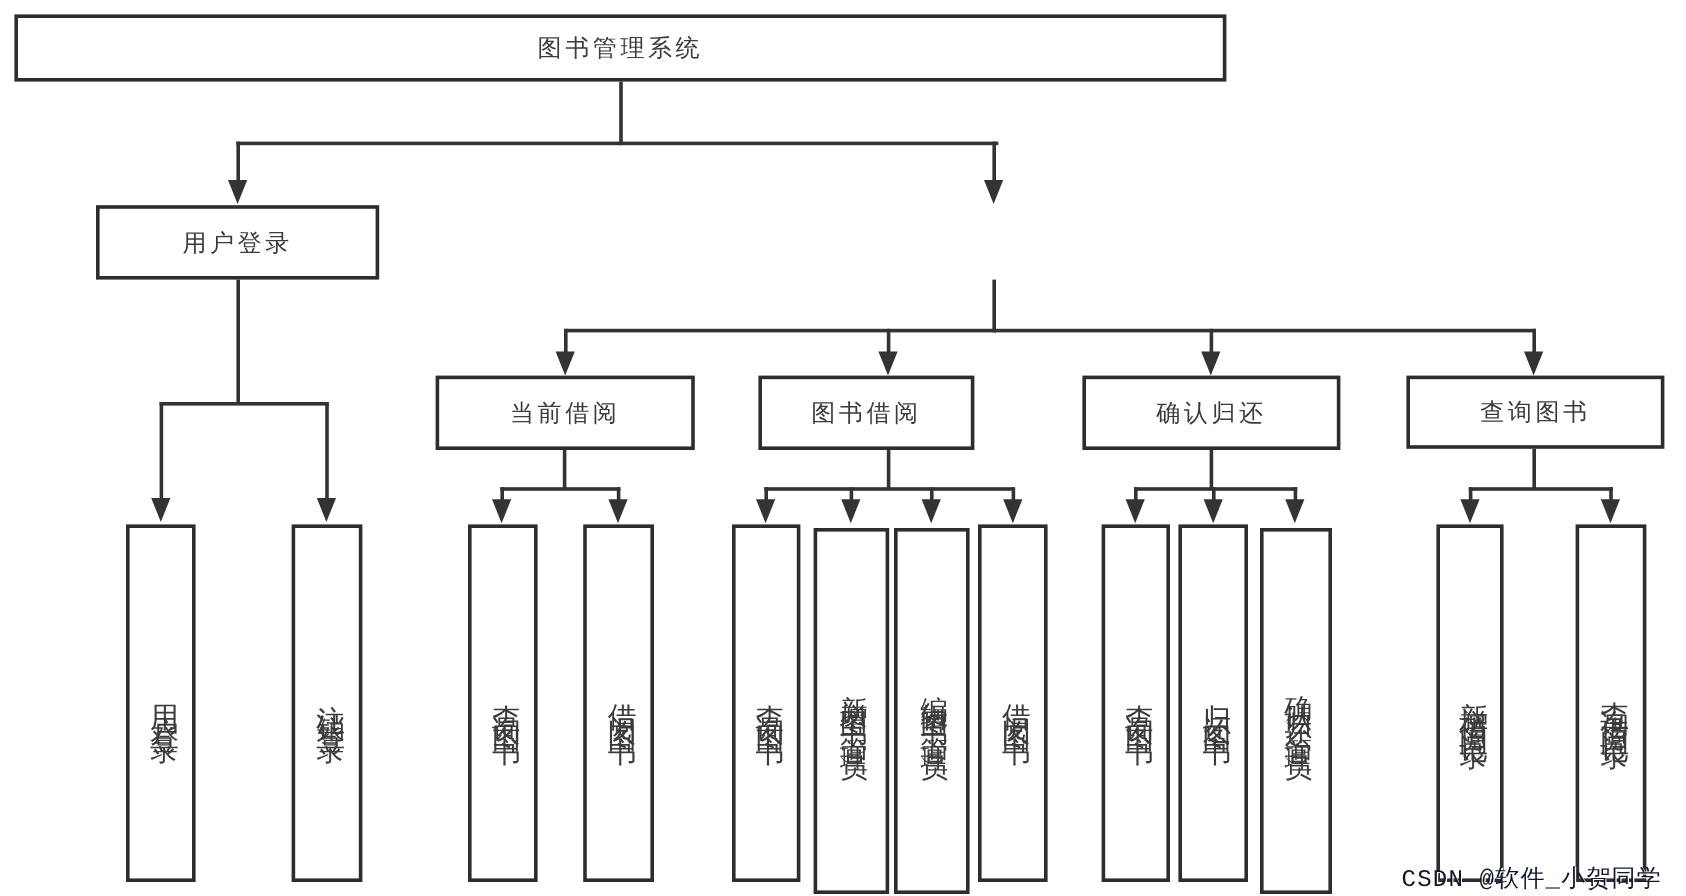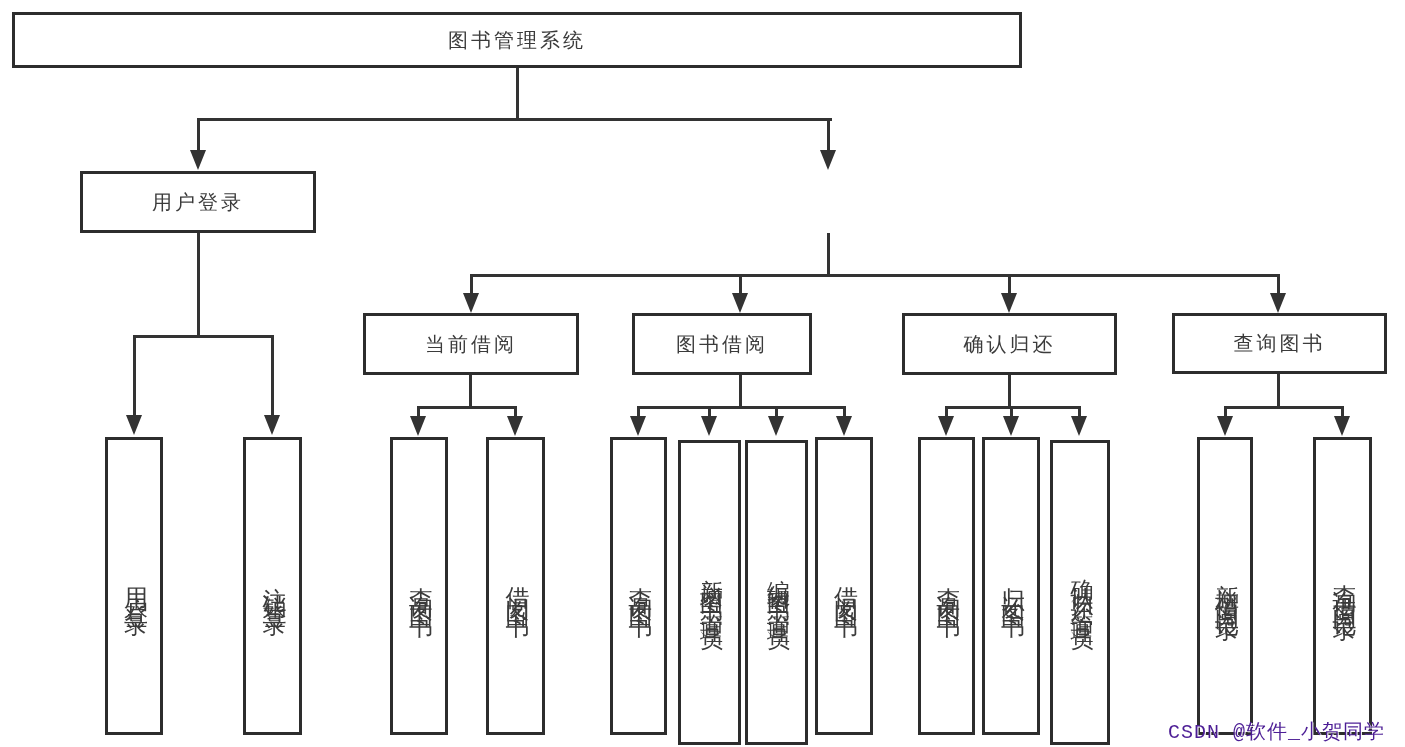--- a/index.html
+++ b/index.html
@@ -24,21 +24,21 @@
   .hline,.vline{ position:absolute; background:#333333; }
   .hline{ height:3px; }
   .vline{ width:3px; }
   .tri{
     position:absolute; width:0; height:0;
     border-left:8px solid transparent; border-right:8px solid transparent;
     border-top:20px solid #333333;
   }
   .watermark{
     position:absolute; left:1168px; top:718px; width:237px;
-    font-size:20px; color:#4c1d95; letter-spacing:1px;
+    font-size:20px; color:#0f172a; letter-spacing:1px;
     text-shadow:1px 1px 0 #ffffff; white-space:nowrap; z-index:5;
   }
 </style>
 </head>
 <body>
 
 <div id="canvas">
 
   <div class="box h" style="left:12px;top:12px;width:1010px;height:56px">
     <span>图书管理系统</span>

